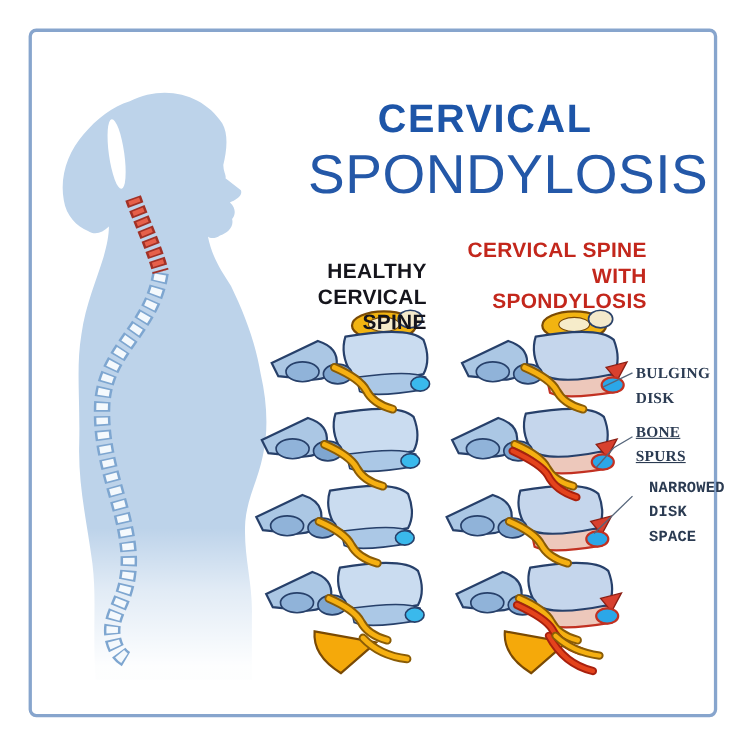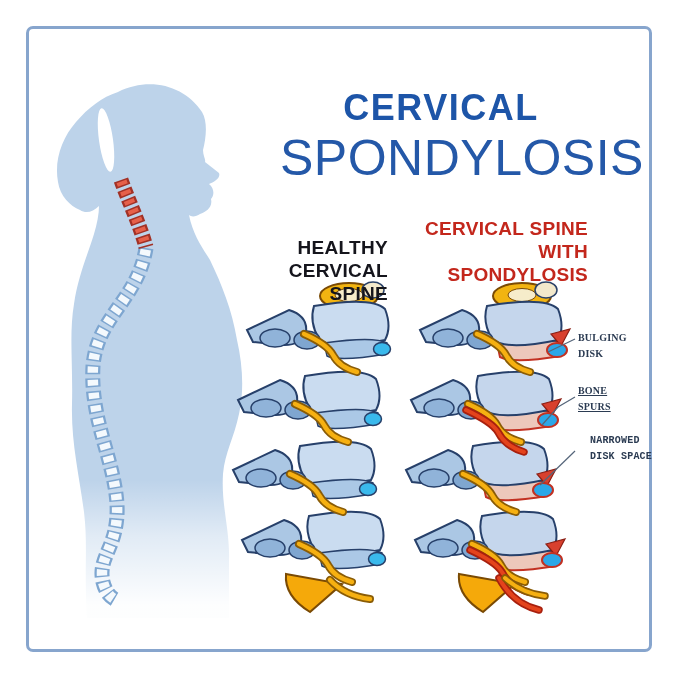--- a/index.html
+++ b/index.html
@@ -18,21 +18,21 @@
   .title .l1{font-size:36px;font-weight:800;letter-spacing:1.5px;}
   .title .l2{font-size:50px;font-weight:400;letter-spacing:0.5px;margin-top:3px;color:#2458a8;}
   .col-label{
     position:absolute;font-family:Liberation Sans, sans-serif;font-weight:bold;
     font-size:19px;line-height:1.22;text-align:right;letter-spacing:0.3px;
   }
   #healthy-label{left:228px;top:236px;width:160px;color:#15151c;}
   #diseased-label{left:408px;top:217px;width:180px;color:#c3271c;}
   .annotation{
     position:absolute;font-family:"Liberation Serif",serif;font-weight:bold;
-    font-size:10px;line-height:1.6;color:#2b3b52;letter-spacing:0.2px;
+    font-size:14px;line-height:1.6;color:#2b3b52;letter-spacing:0.2px;
   }
   #ann-bulging{left:578px;top:330px;width:52px;}
   #ann-bone{left:578px;top:383px;width:40px;text-decoration:underline;}
   #ann-narrow{left:590px;top:433px;width:64px;font-family:Liberation Mono, monospace;}
   svg.art{position:absolute;left:0;top:0;}
 </style>
 </head>
 <body>
 
 <div class="frame"></div>

